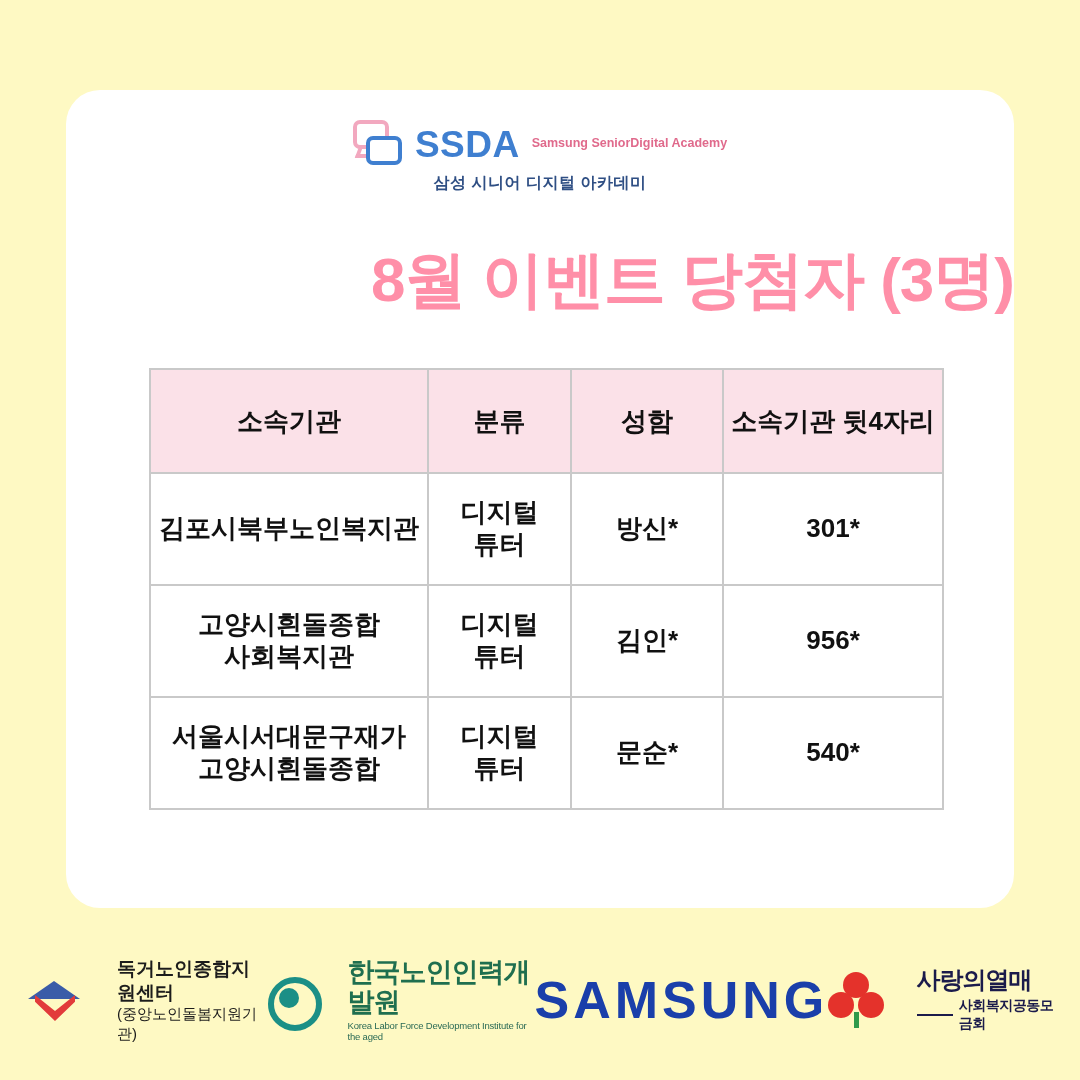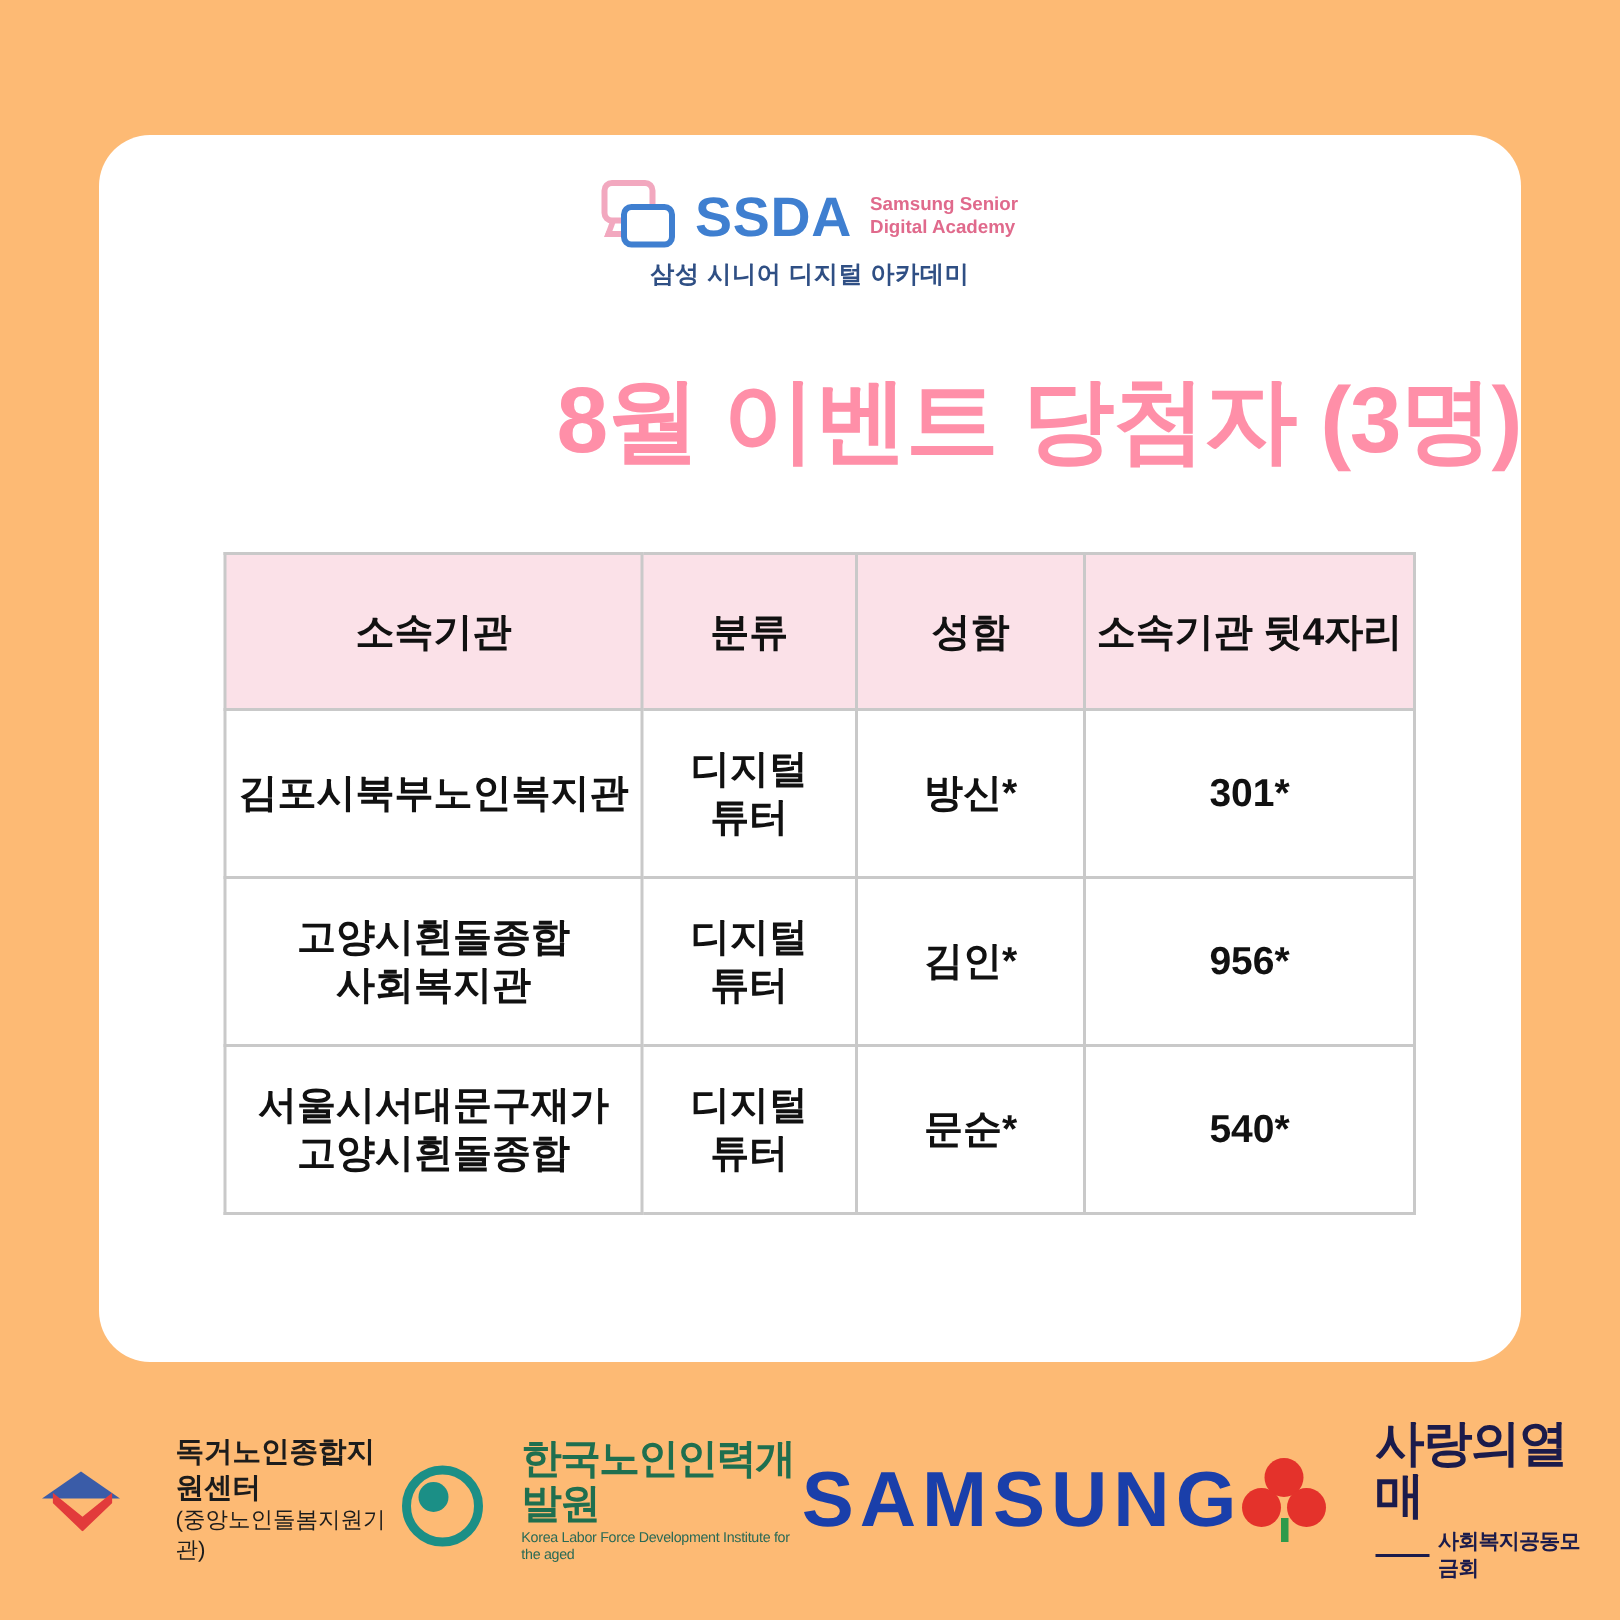--- a/index.html
+++ b/index.html
@@ -10,21 +10,21 @@
     width: 1080px;
     height: 1080px;
     background: #bfe4f8;
     font-family: "Liberation Sans", sans-serif;
     overflow: hidden;
   }
   .poster {
     position: relative;
     width: 1080px;
     height: 1080px;
-    background: #fdba74;
+    background: #fef9c3;
   }
   .card {
     position: absolute;
     left: 66px;
     top: 90px;
     width: 948px;
     height: 818px;
     background: #ffffff;
     border-radius: 34px;
     box-sizing: border-box;
@@ -80,21 +80,21 @@
   }
   .ssda-text {
     font-size: 37px;
     font-weight: bold;
     color: #3f7fd0;
     letter-spacing: 0.5px;
     line-height: 1;
   }
   .logo-en {
     display: flex;
-    flex-direction: column;
+    flex-direction: row;
     justify-content: center;
     margin-left: 2px;
   }
   .logo-en span {
     font-size: 12.5px;
     color: #e06a8c;
     line-height: 1.22;
     font-weight: bold;
     white-space: nowrap;
   }
@@ -233,21 +233,21 @@
   .sp4 .mark .ball {
     position: absolute; width: 26px; height: 26px; background: #e4322b; border-radius: 50%;
   }
   .sp4 .mark .b1 { left: 15px; top: 0; }
   .sp4 .mark .b2 { left: 0; top: 20px; }
   .sp4 .mark .b3 { left: 30px; top: 20px; }
   .sp4 .mark .stem {
     position: absolute; left: 26px; top: 40px; width: 5px; height: 16px; background: #2f9a4a;
   }
   .sp4 .txt { display: flex; flex-direction: column; }
-  .sp4 .t1 { font-size: 33px; font-weight: bold; color: #1b1b4b; line-height: 1.05; letter-spacing: -1px; }
+  .sp4 .t1 { font-size: 24px; font-weight: bold; color: #1b1b4b; line-height: 1.05; letter-spacing: -1px; }
   .sp4 .t2row { display: flex; align-items: center; gap: 6px; margin-top: 4px; }
   .sp4 .rule { width: 46px; height: 2px; background: #1b1b4b; }
   .sp4 .t2 { font-size: 14px; font-weight: bold; color: #1b1b4b; letter-spacing: -0.5px; }
 </style>
 </head>
 <body>
 
 <div class="poster">
 
   <div class="card">

